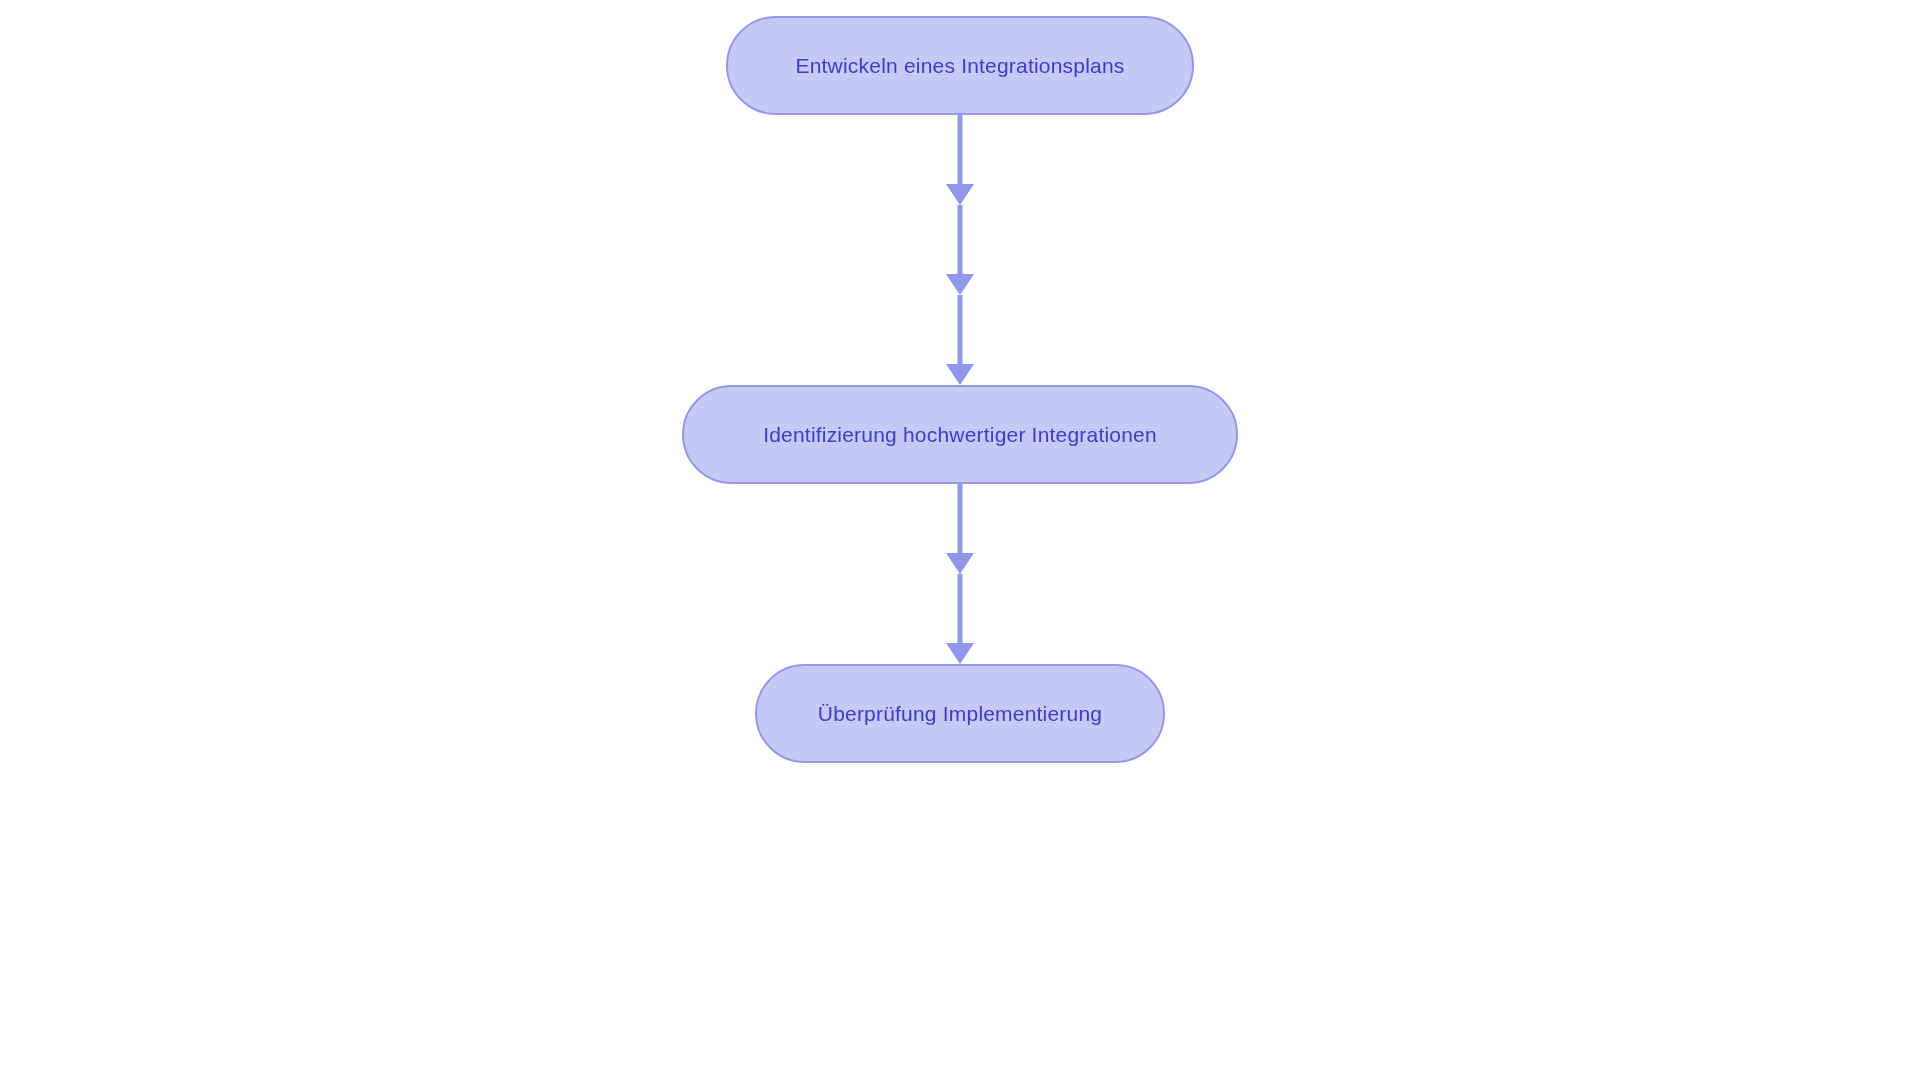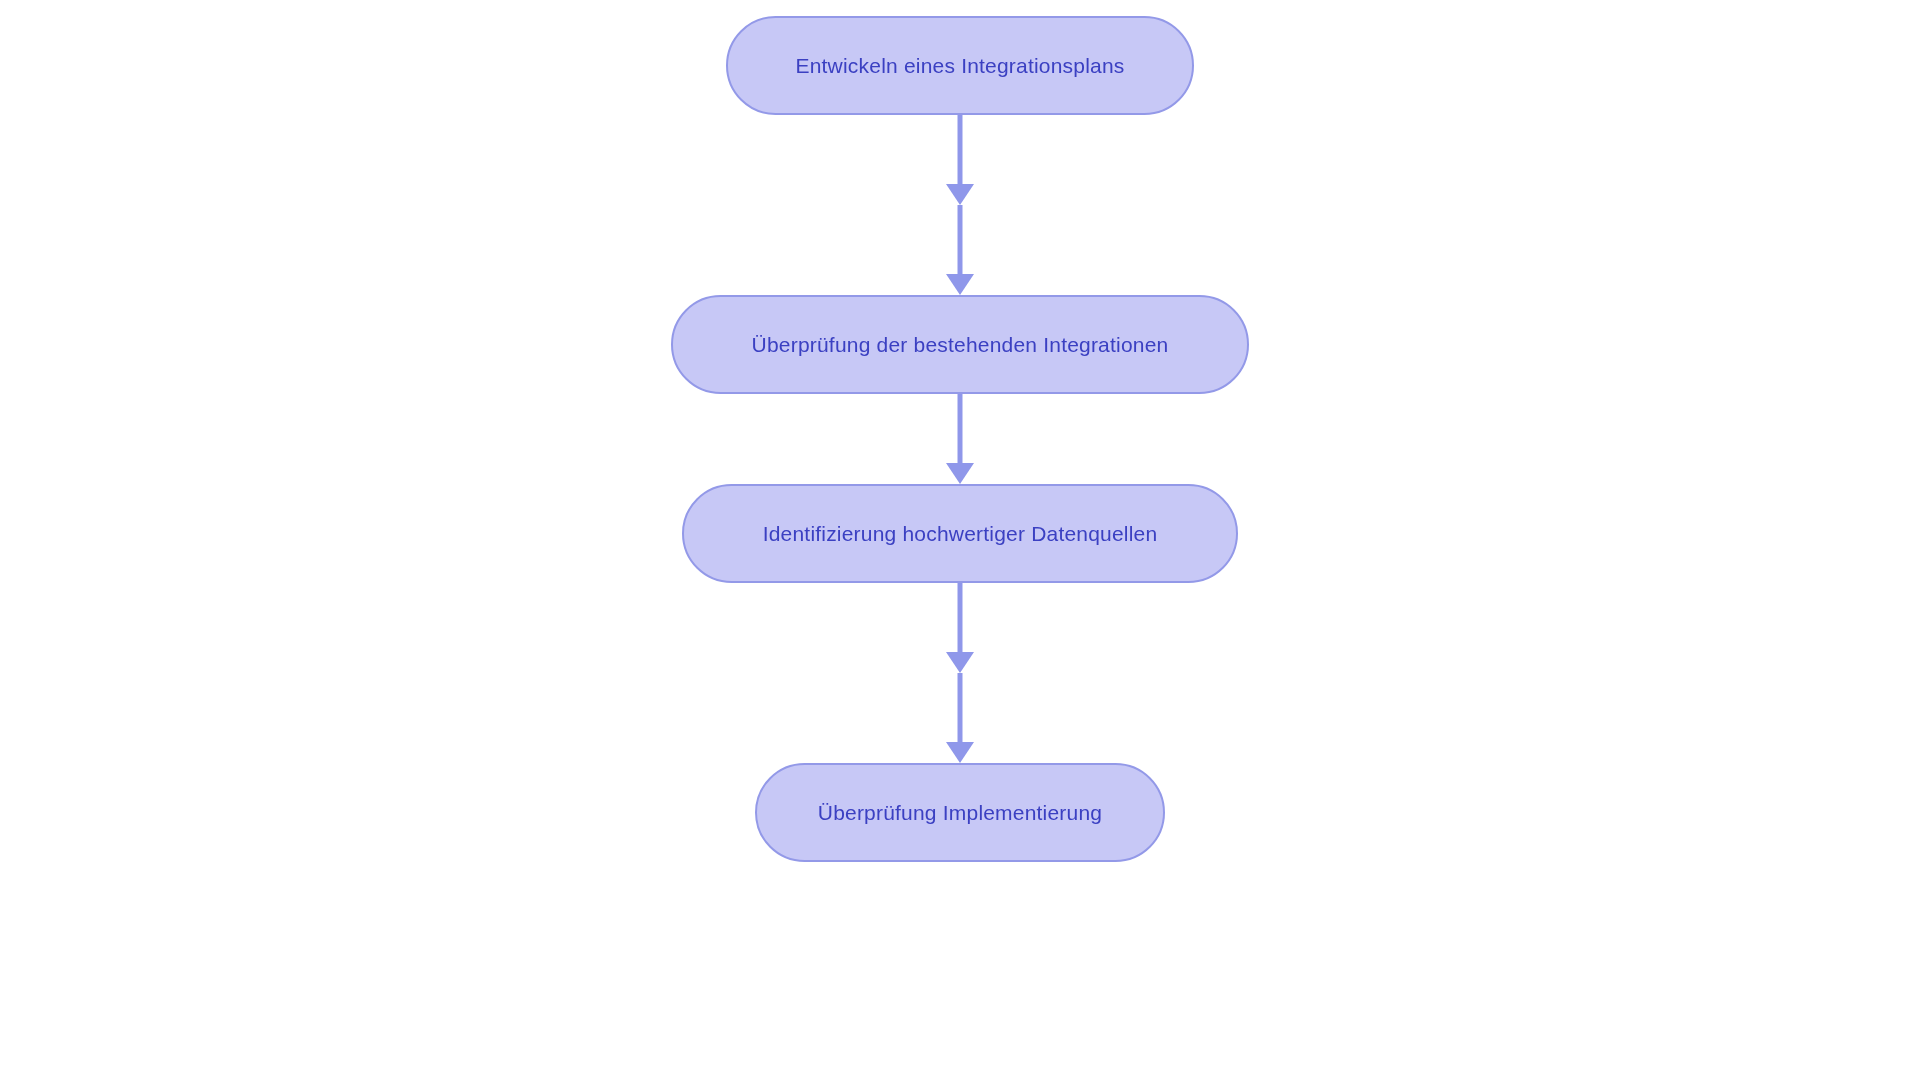--- a/index.html
+++ b/index.html
@@ -70,33 +70,30 @@
   </div>
 
 
   <div class="arrow">
     <svg width="34" height="90" viewBox="0 0 34 90" aria-hidden="true">
       <line x1="17" y1="0" x2="17" y2="70" stroke="currentColor" stroke-width="5"></line>
       <polygon points="3,69 31,69 17,90" fill="currentColor"></polygon>
     </svg>
   </div>
 
-  <div class="node" style="width:578px">
-    <span class="node-label">Überprüfung der bestehenden Integrationen</span>
-  </div>
 
   <div class="arrow">
     <svg width="34" height="90" viewBox="0 0 34 90" aria-hidden="true">
       <line x1="17" y1="0" x2="17" y2="70" stroke="currentColor" stroke-width="5"></line>
       <polygon points="3,69 31,69 17,90" fill="currentColor"></polygon>
     </svg>
   </div>
 
   <div class="node" style="width:556px">
-    <span class="node-label">Identifizierung hochwertiger Datenquellen</span>
+    <span class="node-label">Identifizierung hochwertiger Integrationen</span>
   </div>
 
   <div class="arrow">
     <svg width="34" height="90" viewBox="0 0 34 90" aria-hidden="true">
       <line x1="17" y1="0" x2="17" y2="70" stroke="currentColor" stroke-width="5"></line>
       <polygon points="3,69 31,69 17,90" fill="currentColor"></polygon>
     </svg>
   </div>
 
 

